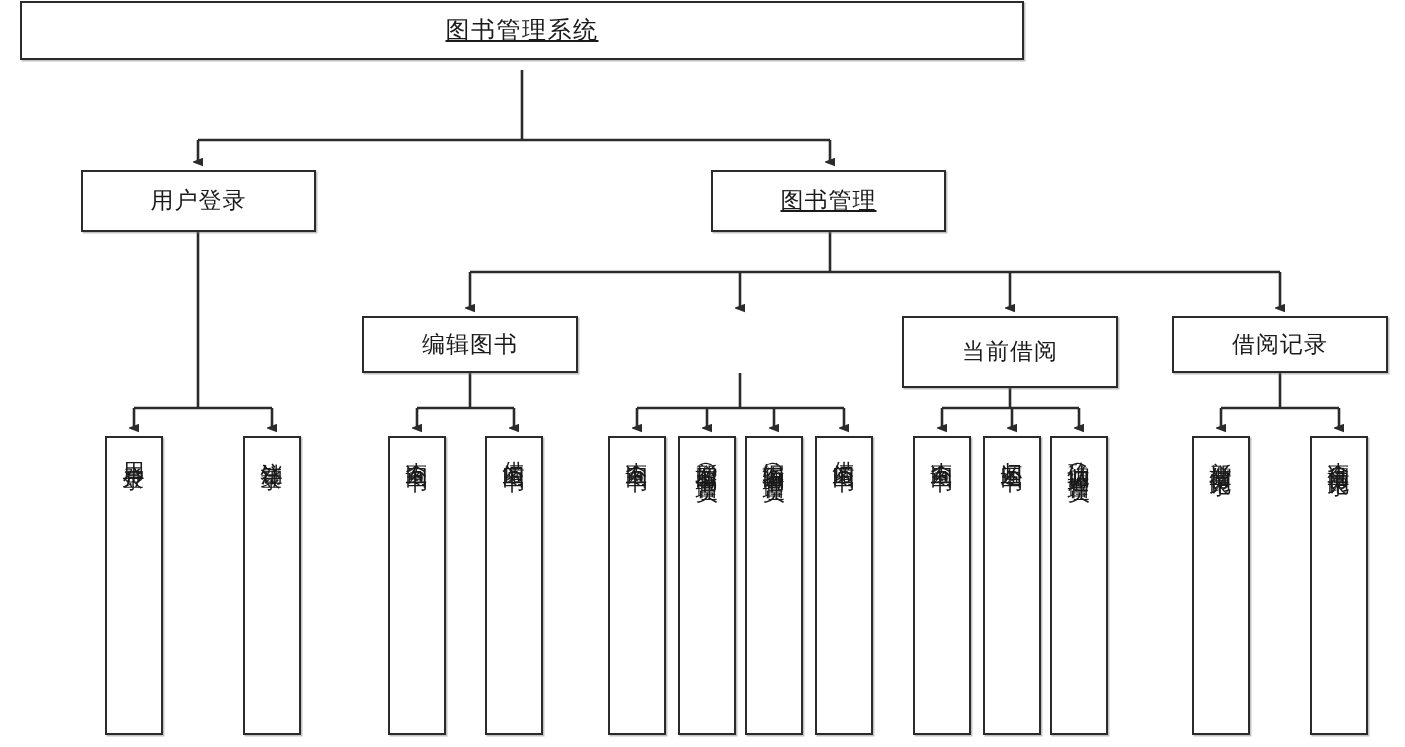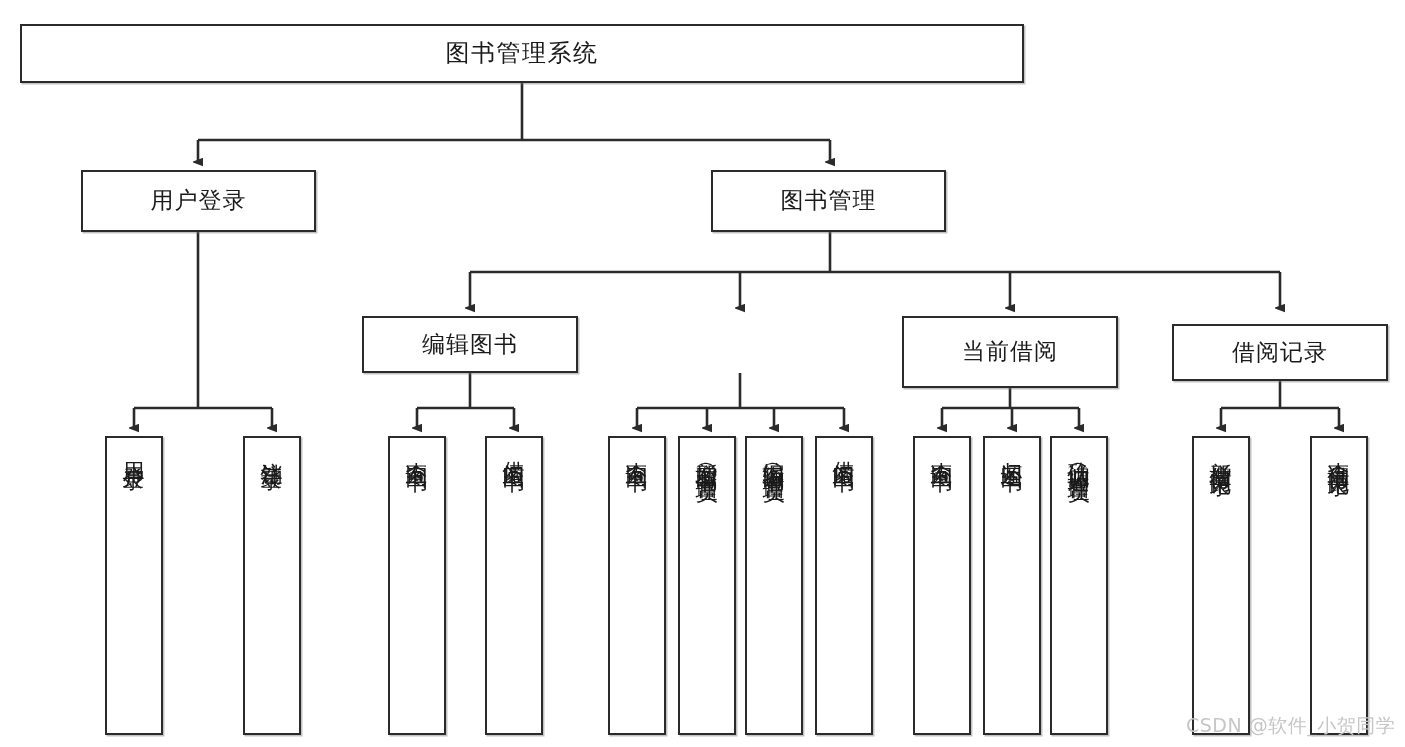--- a/index.html
+++ b/index.html
@@ -125,38 +125,38 @@
       <path d="M 1012 408 L 1012 428" marker-end="url(#arrow)"></path>
       <path d="M 1079 408 L 1079 428" marker-end="url(#arrow)"></path>
 
       <path d="M 1280 373 L 1280 408"></path>
       <path d="M 1221 408 L 1339 408"></path>
       <path d="M 1221 408 L 1221 428" marker-end="url(#arrow)"></path>
       <path d="M 1339 408 L 1339 428" marker-end="url(#arrow)"></path>
     </g>
   </svg>
 
-  <div class="node h root" style="left:20px; top:24px; width:1004px; height:59px;">
+  <div class="node h root" style="left:20px; top:1px; width:1004px; height:59px;text-decoration:underline;">
     <span class="label">图书管理系统</span>
   </div>
 
   <div class="node h" style="left:81px; top:170px; width:235px; height:62px;">
     <span class="label">用户登录</span>
   </div>
-  <div class="node h" style="left:711px; top:170px; width:235px; height:62px;">
+  <div class="node h" style="left:711px; top:170px; width:235px; height:62px;text-decoration:underline;">
     <span class="label">图书管理</span>
   </div>
 
   <div class="node h" style="left:362px; top:316px; width:216px; height:57px;">
     <span class="label">编辑图书</span>
   </div>
   <div class="node h" style="left:902px; top:316px; width:216px; height:72px;">
     <span class="label">当前借阅</span>
   </div>
-  <div class="node h" style="left:1172px; top:316px; width:216px; height:57px;margin-top:8px;">
+  <div class="node h" style="left:1172px; top:316px; width:216px; height:57px;">
     <span class="label">借阅记录</span>
   </div>
 
   <div class="node v" style="left:105px; top:436px; width:58px; height:299px;">
     <span class="label">用户登录</span>
   </div>
   <div class="node v" style="left:243px; top:436px; width:58px; height:299px;">
     <span class="label">注销登录</span>
   </div>
 
@@ -190,15 +190,14 @@
     <span class="label">确认归还（管理员）</span>
   </div>
 
   <div class="node v" style="left:1192px; top:436px; width:58px; height:299px;">
     <span class="label">新增借阅记录</span>
   </div>
   <div class="node v" style="left:1310px; top:436px; width:58px; height:299px;">
     <span class="label">查询借阅记录</span>
   </div>
 
-  <div class="watermark">CSDN @软件_小贺同学</div>
 
 </div>
 
 </body></html>

